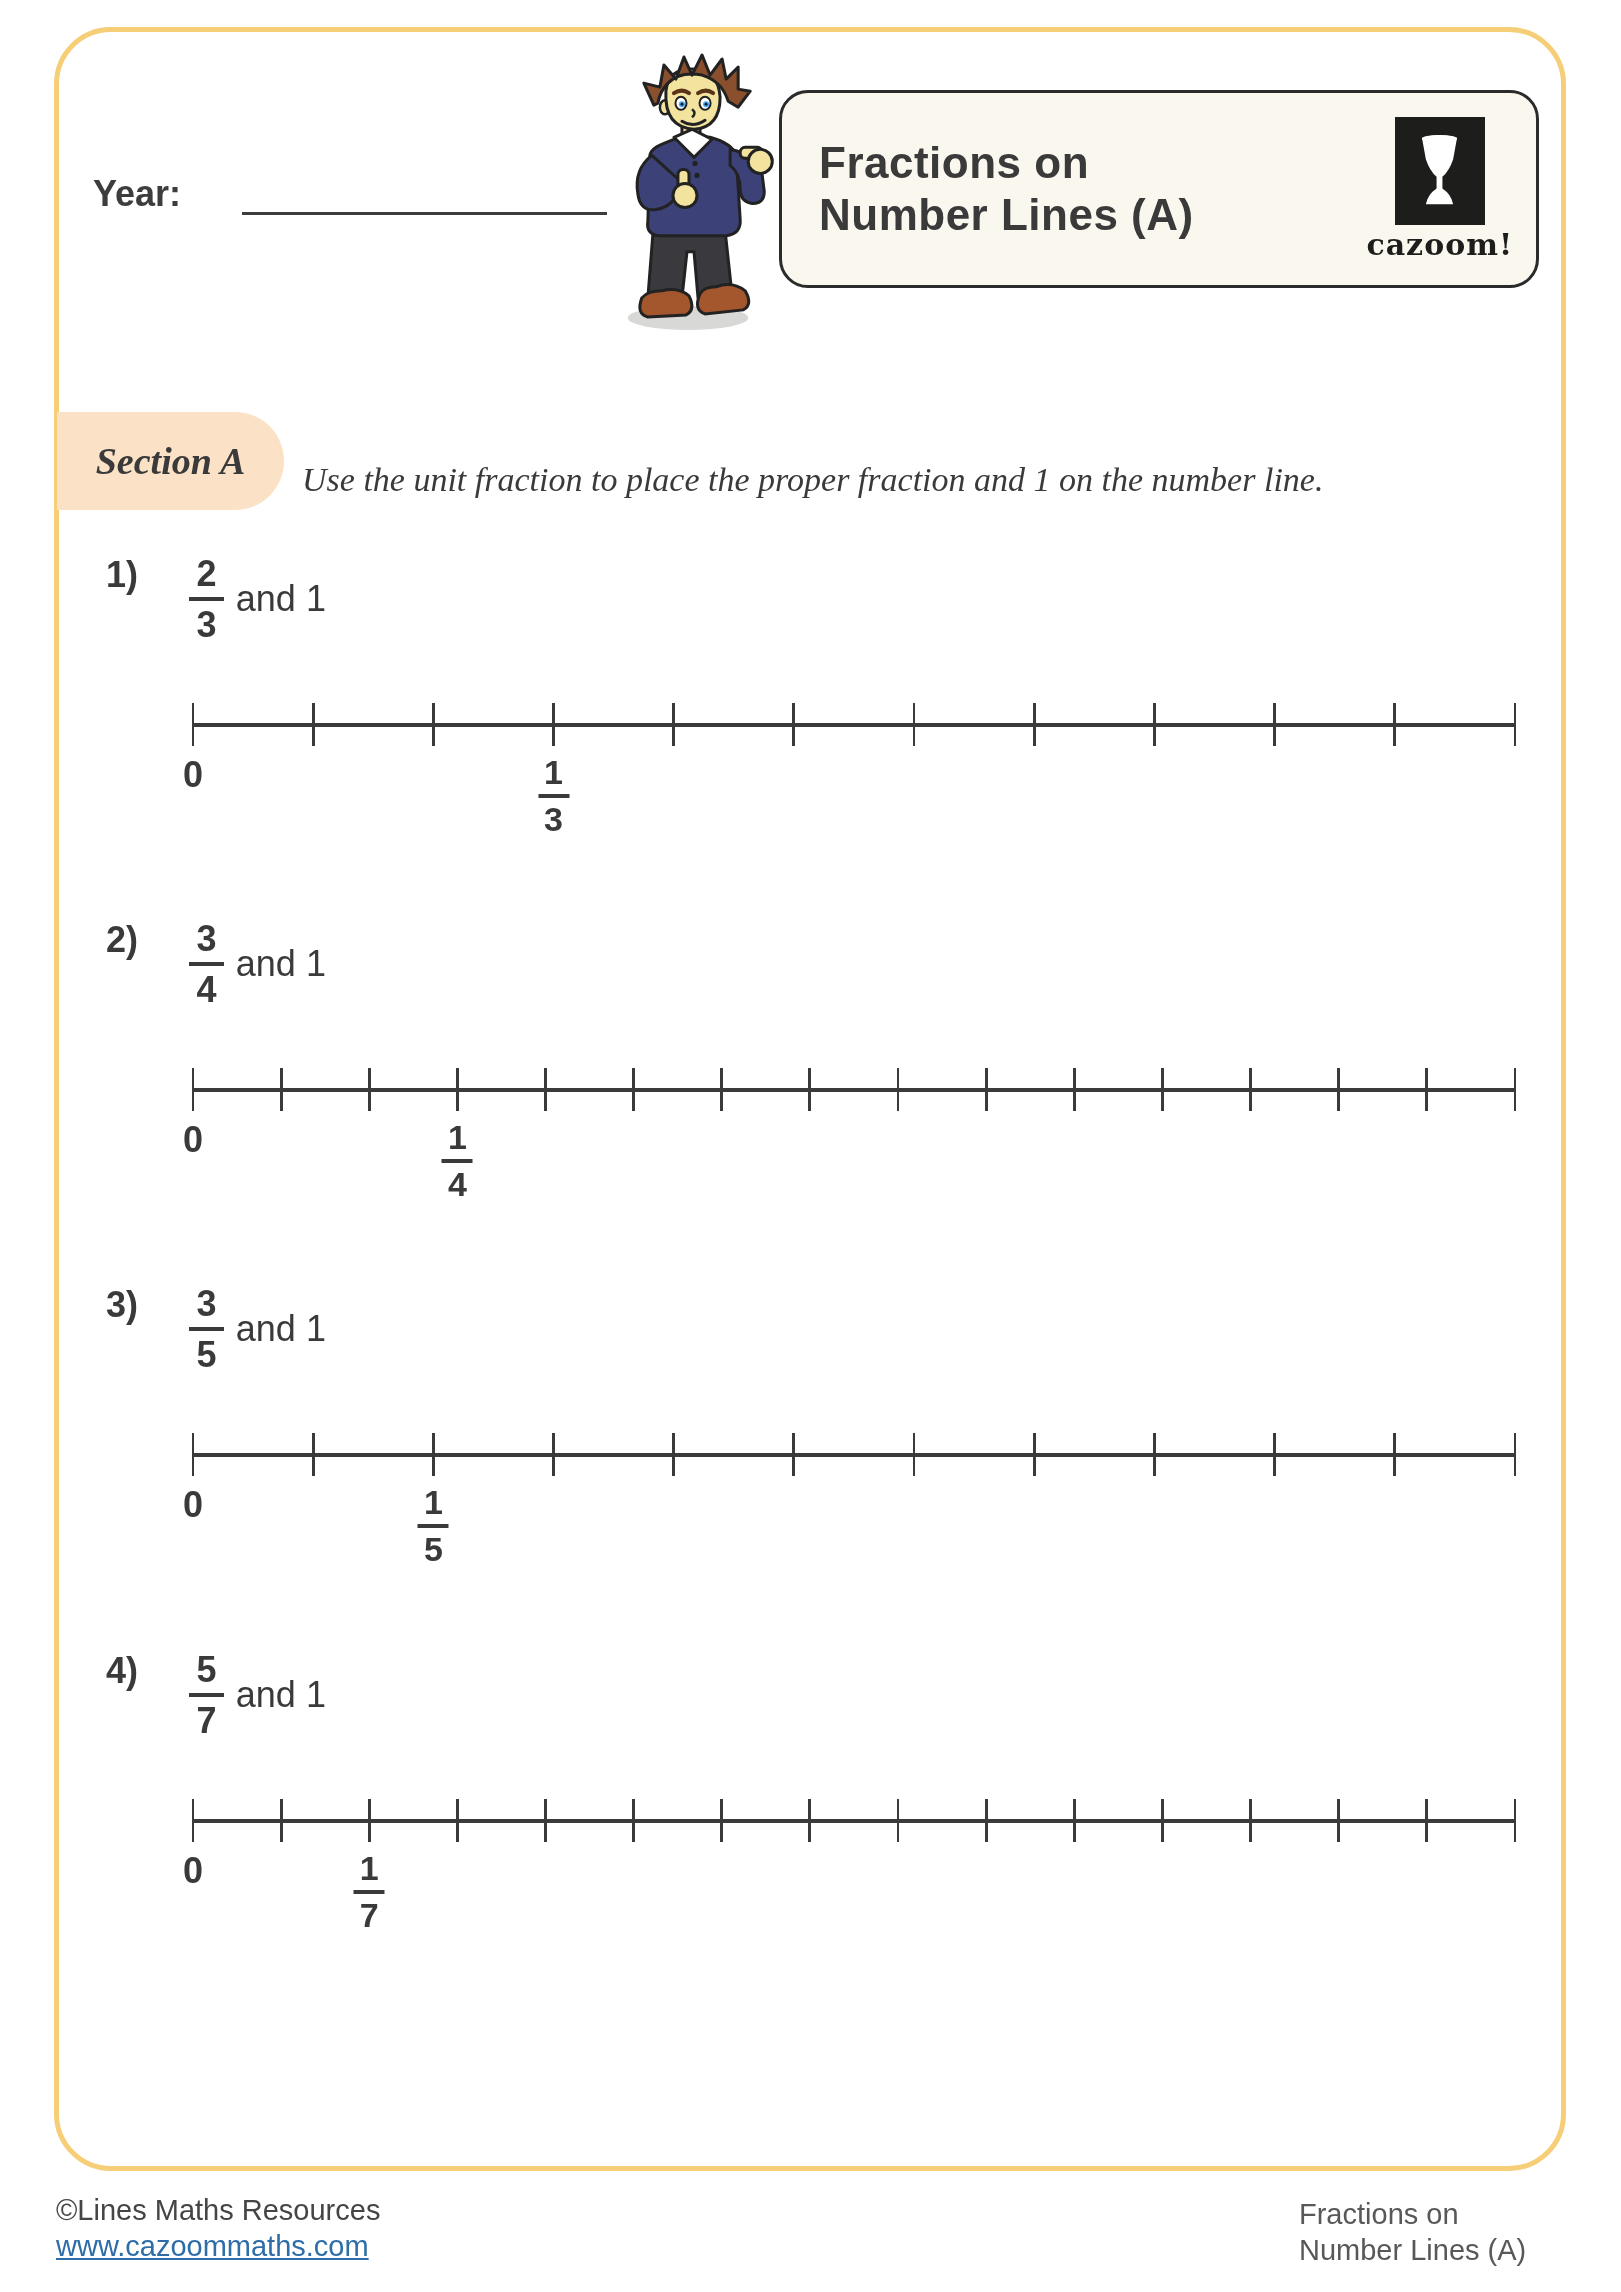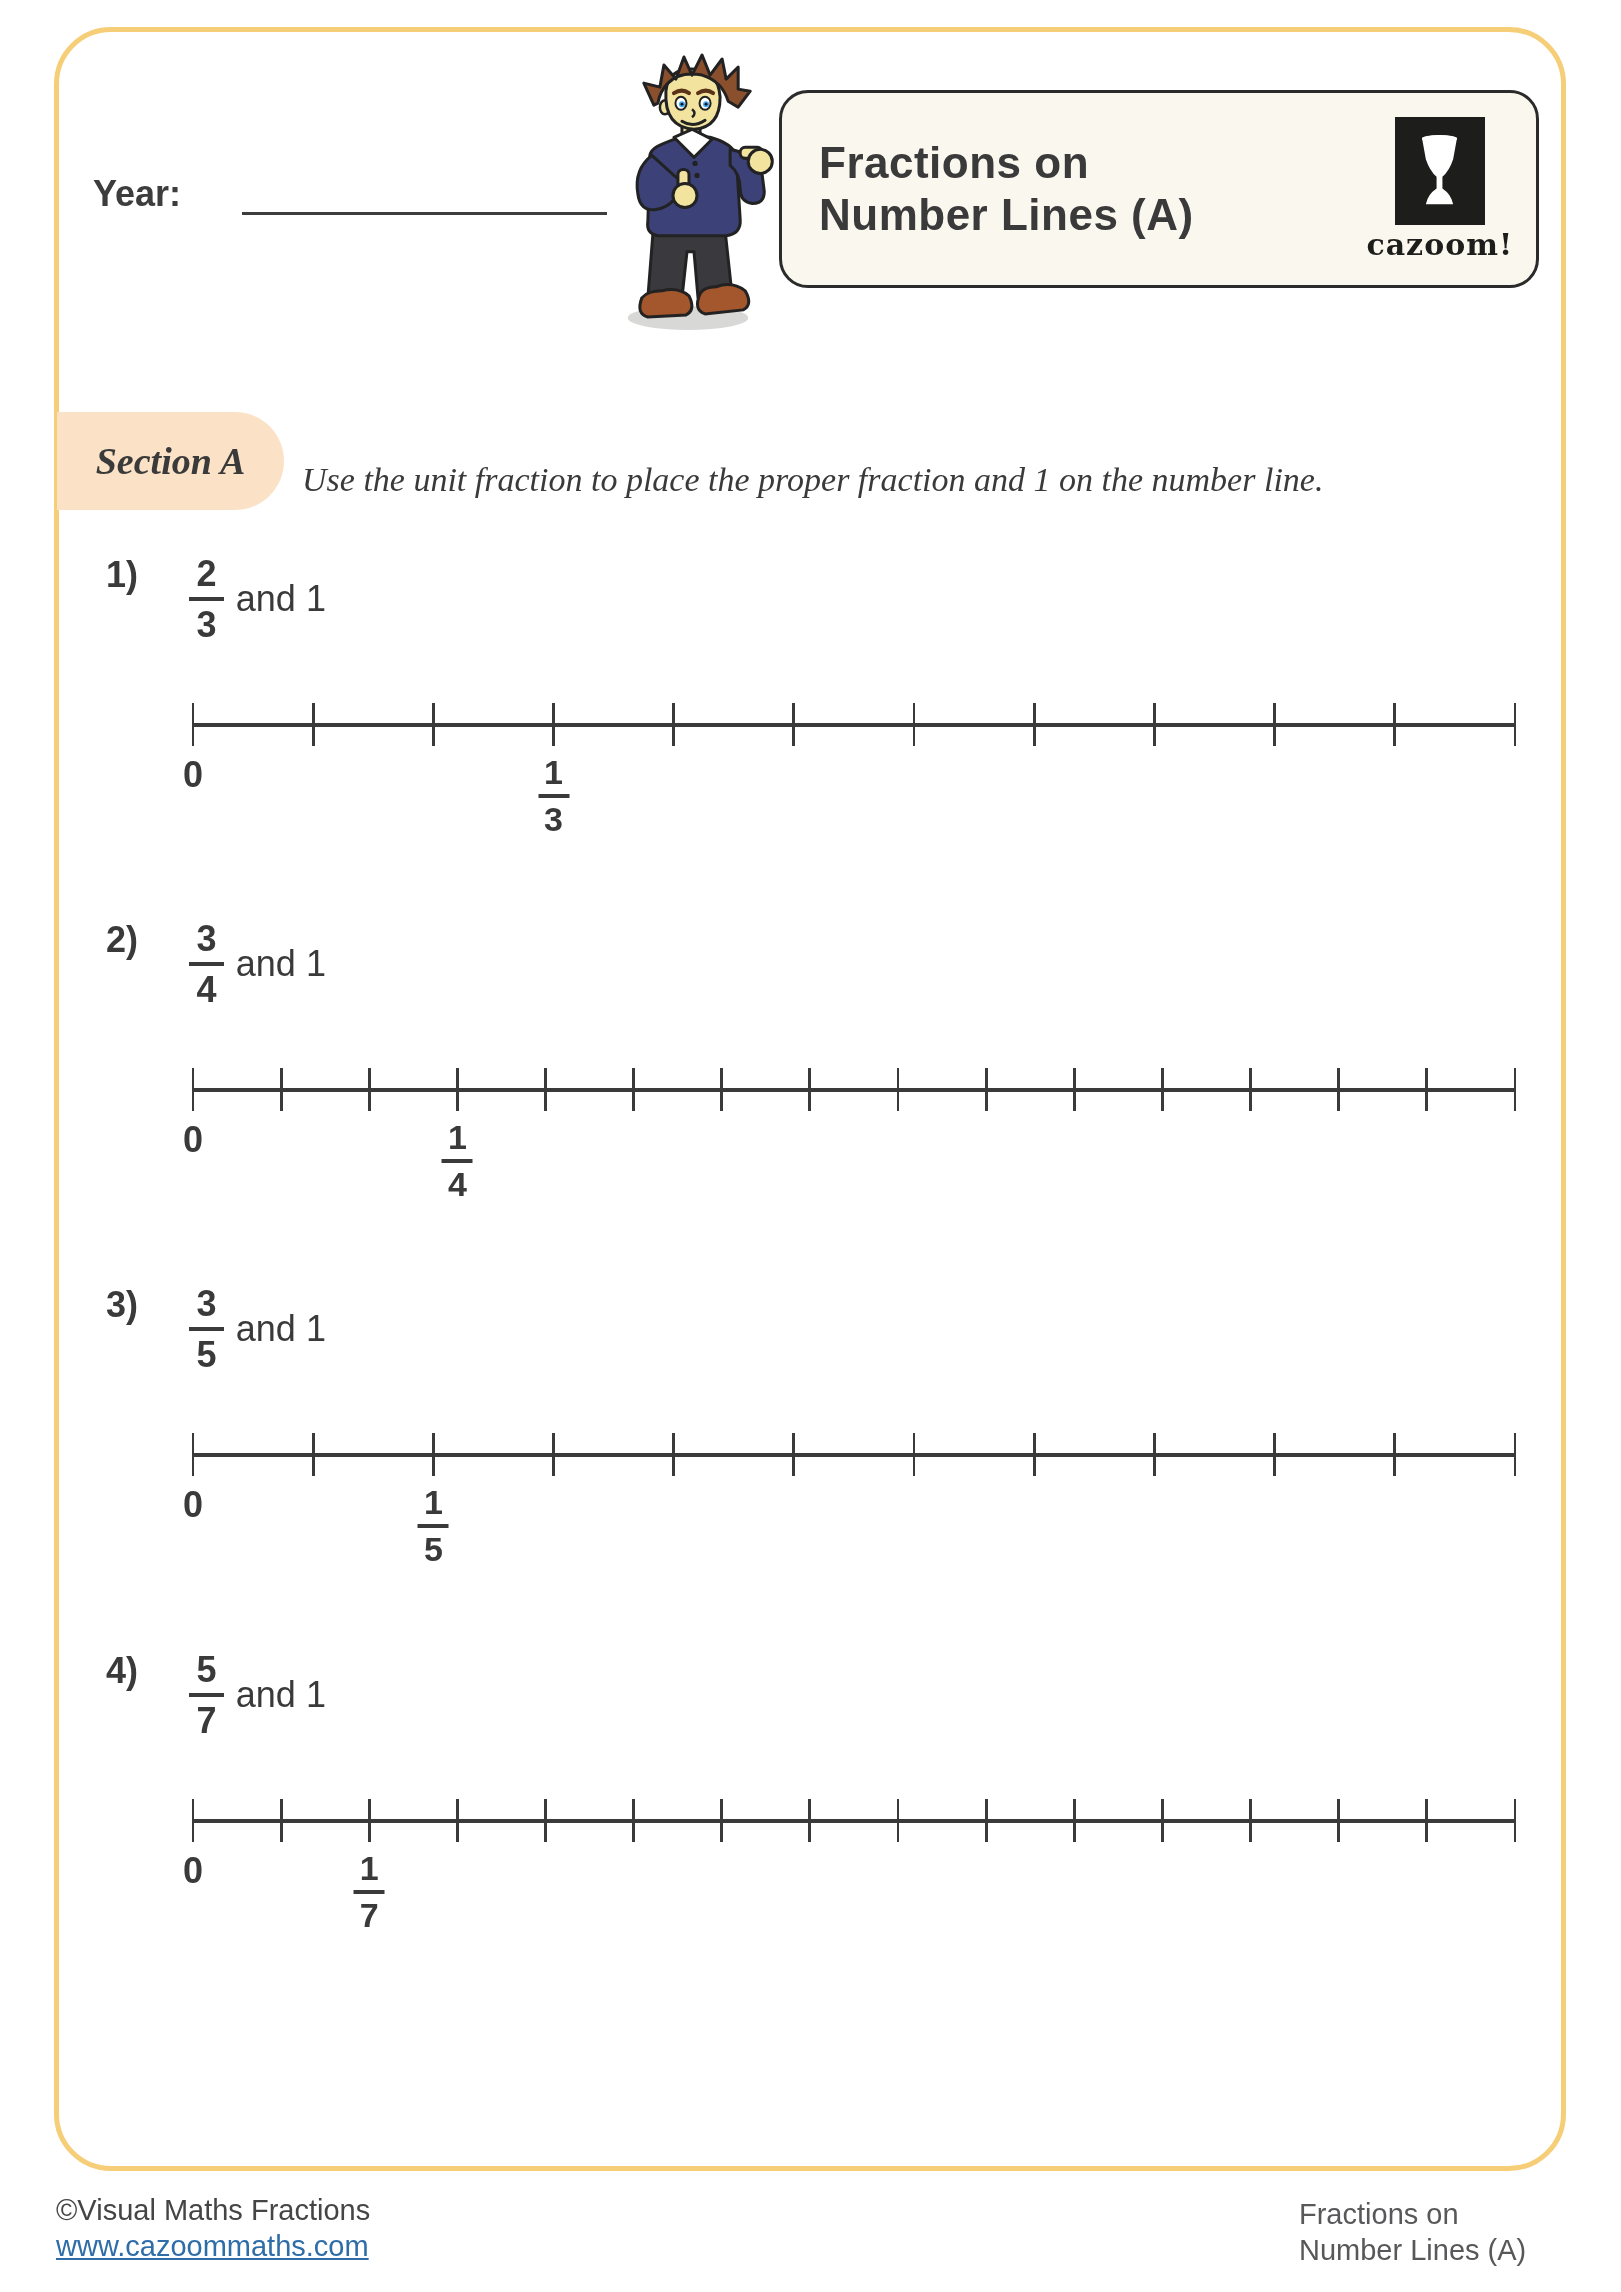--- a/index.html
+++ b/index.html
@@ -287,20 +287,20 @@
         <div class="nl-tick" style="left: calc(73.3333% - 1.5px);"></div>
         <div class="nl-tick" style="left: calc(80% - 1.5px);"></div>
         <div class="nl-tick" style="left: calc(86.6667% - 1.5px);"></div>
         <div class="nl-tick" style="left: calc(93.3333% - 1.5px);"></div>
         <div class="nl-tick" style="left: calc(100% - 1.5px);"></div>
       </div>
   </div>
   </div>
 
 <div class="footer-left">
-  <div>©Visual Maths Fractions</div>
+  <div>©Lines Maths Resources</div>
   <div><a href="#">www.cazoommaths.com</a></div>
 </div>
 <div class="footer-right">
   <div>Fractions on</div>
   <div>Number Lines (A)</div>
 </div>
 
 
 </body></html>

